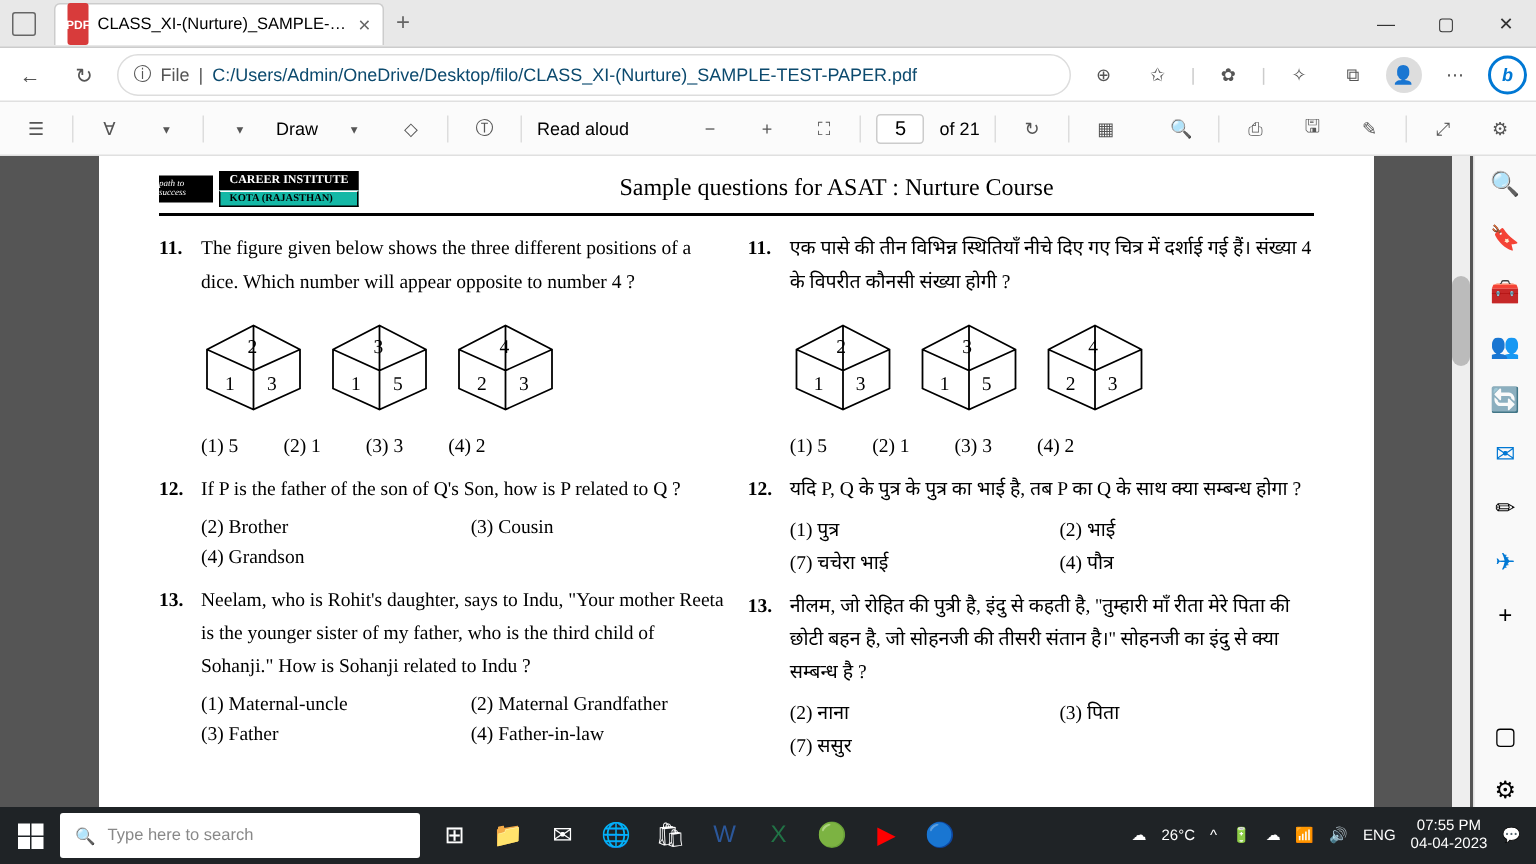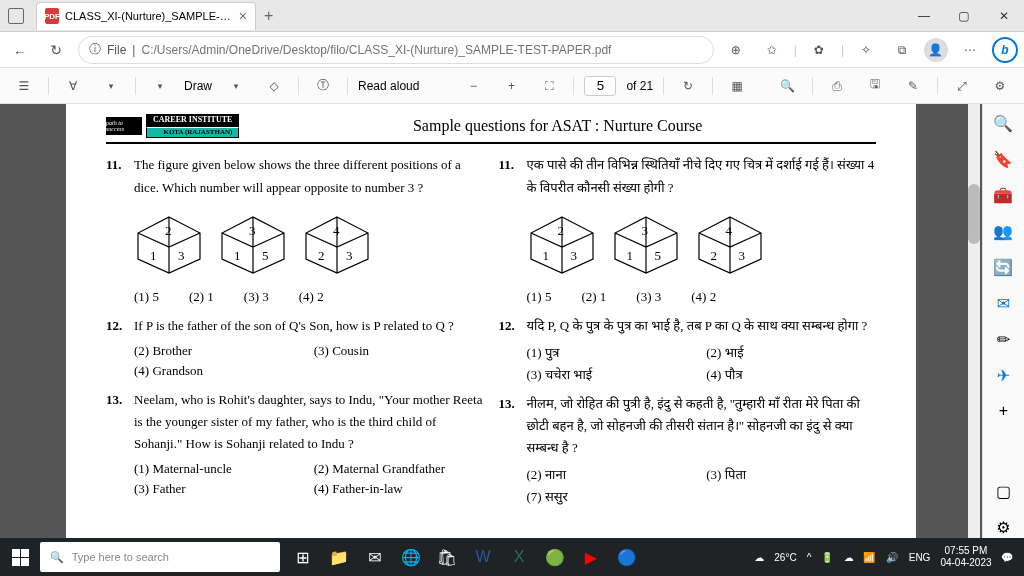--- a/index.html
+++ b/index.html
@@ -1,19 +1,19 @@
 <!DOCTYPE html>
 <html><head>
   <meta charset="utf-8">
   <style>
     * { margin: 0; padding: 0; box-sizing: border-box; }
     body { font-family: "Segoe UI", Arial, sans-serif; font-size: 12px; overflow: hidden; width: 1024px; height: 576px; background: #f3f3f3; }
     .titlebar { display: flex; align-items: center; height: 32px; background: #e8e8e8; border-bottom: 1px solid #ccc; }
     .tab { display: flex; align-items: center; height: 28px; background: #fff; border: 1px solid #ccc; border-bottom: none; padding: 0 8px; margin-left: 36px; border-radius: 4px 4px 0 0; gap: 6px; max-width: 220px; }
-    .tab-icon { width: 14px; height: 16px; background: #d83b3b; border-radius: 2px; display: flex; align-items: center; justify-content: center; color: #fff; font-size: 8px; font-weight: bold; }
+    .tab-icon { width: 14px; height: 28px; background: #d83b3b; border-radius: 2px; display: flex; align-items: center; justify-content: center; color: #fff; font-size: 8px; font-weight: bold; }
     .tab-title { font-size: 11px; overflow: hidden; text-overflow: ellipsis; white-space: nowrap; }
     .tab-close { font-size: 14px; color: #666; cursor: pointer; }
     .win-controls { margin-left: auto; display: flex; }
     .win-btn { width: 40px; height: 32px; display: flex; align-items: center; justify-content: center; font-size: 12px; color: #333; }
     .addressbar { display: flex; align-items: center; height: 36px; background: #fff; border-bottom: 1px solid #e0e0e0; padding: 0 6px; gap: 8px; }
     .nav-btn { width: 28px; height: 28px; display: flex; align-items: center; justify-content: center; color: #555; border-radius: 4px; font-size: 14px; }
     .url-box { flex: 1; display: flex; align-items: center; height: 28px; border: 1px solid #ddd; border-radius: 14px; padding: 0 10px; gap: 6px; font-size: 12px; color: #555; }
     .right-icons { display: flex; gap: 8px; align-items: center; }
     .icon-btn { width: 28px; height: 28px; display: flex; align-items: center; justify-content: center; color: #555; border-radius: 4px; }
     .avatar { width: 24px; height: 24px; background: #ddd; border-radius: 50%; display: flex; align-items: center; justify-content: center; }
@@ -21,21 +21,21 @@
     .pdftoolbar { display: flex; align-items: center; height: 36px; background: #fbfbfb; border-bottom: 1px solid #e0e0e0; padding: 0 10px; gap: 10px; font-size: 12px; }
     .pdf-sep { width: 1px; height: 18px; background: #ddd; }
     .page-input { width: 32px; height: 20px; border: 1px solid #ccc; text-align: center; border-radius: 3px; }
     .toolbar-right { margin-left: auto; display: flex; align-items: center; gap: 10px; }
     .content-wrap { display: flex; height: calc(576px - 32px - 36px - 36px - 38px); }
     .doc-area { flex: 1; background: #555; display: flex; justify-content: center; overflow: hidden; position: relative; }
     .scrollbar { position: absolute; right: 2px; top: 0; width: 12px; height: 100%; background: #eee; }
     .scrollthumb { position: absolute; width: 12px; height: 60px; top: 80px; background: #bbb; border-radius: 6px; }
     .page { width: 850px; background: #fff; padding: 10px 40px 20px 40px; font-family: "Times New Roman", serif; font-size: 13px; color: #000; }
     .header-row { display: flex; align-items: center; border-bottom: 2px solid #000; padding-bottom: 4px; margin-bottom: 10px; }
-    .logo-box { border: 1px solid #000; padding: 1px 6px; font-size: 8px; font-weight: bold; background: #000; color: #fff; line-height: 1.1; text-align: right; }
+    .logo-box { border: 1px solid #000; padding: 1px 6px; font-size: 8px; font-weight: bold; background: #000; color: #fff; line-height: 1.1; text-align: left; }
     .logo-sub { background: #14b8a6; color: #000; border-top: 1px solid #fff; font-size: 7px; }
     .sample-title { flex: 1; text-align: center; font-size: 16px; font-weight: 500; }
     .columns { display: flex; gap: 15px; justify-content: flex-end; }
     .col { flex: 1; }
     .q { display: flex; margin-bottom: 6px; line-height: 1.7; }
     .qnum { font-weight: bold; width: 28px; flex-shrink: 0; }
     .qtext { flex: 1; }
     .opts { display: flex; gap: 30px; margin: 6px 0 10px 28px; }
     .opts2 { display: grid; grid-template-columns: 1fr 1fr; margin-left: 28px; gap: 4px 10px; margin-bottom: 10px; }
     .dice-row { display: flex; gap: 14px; margin: 16px 0 14px 28px; }
@@ -74,21 +74,21 @@
   </div>
 </div>
 
 <div class="addressbar">
   <div class="nav-btn">←</div>
   <div class="nav-btn">↻</div>
   <div class="url-box">
     <span>ⓘ</span>
     <span>File</span>
     <span>|</span>
-    <span style="color:#737373;">C:/Users/Admin/OneDrive/Desktop/filo/CLASS_XI-(Nurture)_SAMPLE-TEST-PAPER.pdf</span>
+    <span style="color:#0c4a6e;">C:/Users/Admin/OneDrive/Desktop/filo/CLASS_XI-(Nurture)_SAMPLE-TEST-PAPER.pdf</span>
   </div>
   <div class="right-icons">
     <div class="icon-btn">⊕</div>
     <div class="icon-btn">✩</div>
     <span style="color:#ccc">|</span>
     <div class="icon-btn">✿</div>
     <span style="color:#ccc">|</span>
     <div class="icon-btn">✧</div>
     <div class="icon-btn">⧉</div>
     <div class="avatar">👤</div>
@@ -145,21 +145,21 @@
             <div class="logo-box logo-sub">KOTA (RAJASTHAN)</div>
           </div>
         </div>
         <div class="sample-title">Sample questions for ASAT : Nurture Course</div>
       </div>
       <div class="columns">
 
         <div class="col">
           <div class="q">
               <div class="qnum">11.</div>
-              <div class="qtext">The figure given below shows the three different positions of a dice. Which number will appear opposite to number 3 ?</div>
+              <div class="qtext">The figure given below shows the three different positions of a dice. Which number will appear opposite to number 4 ?</div>
             </div>
           <div class="dice-row">
             <div class="dice">
                 <svg width="70" height="60">
                   <path d="M35 2 L66 18 L66 44 L35 58 L4 44 L4 18 Z M35 2 L35 32 M4 18 L35 32 L66 18 M35 32 L35 58" fill="none" stroke="#000" stroke-width="1.2"></path>
                 </svg>
                 <span class="top">2</span>
                 <span class="left">1</span>
                 <span class="right">3</span>
               </div>
@@ -244,21 +244,21 @@
               <span>(3) 3</span>
               <span>(4) 2</span>
             </div>
           <div class="q">
               <div class="qnum">12.</div>
               <div class="qtext">यदि P, Q के पुत्र के पुत्र का भाई है, तब P का Q के साथ क्या सम्बन्ध होगा ?</div>
             </div>
           <div class="opts2">
               <span>(1) पुत्र</span>
               <span>(2) भाई</span>
-              <span>(3) चचेरा भाई</span>
+              <span>(7) चचेरा भाई</span>
               <span>(4) पौत्र</span>
             </div>
           <div class="q">
               <div class="qnum">13.</div>
               <div class="qtext">नीलम, जो रोहित की पुत्री है, इंदु से कहती है, ''तुम्हारी माँ रीता मेरे पिता की छोटी बहन है, जो सोहनजी की तीसरी संतान है।'' सोहनजी का इंदु से क्या सम्बन्ध है ?</div>
             </div>
           <div class="opts2">
               <span>(2) नाना</span>
               <span>(3) पिता</span>
               <span>(7) ससुर</span>

